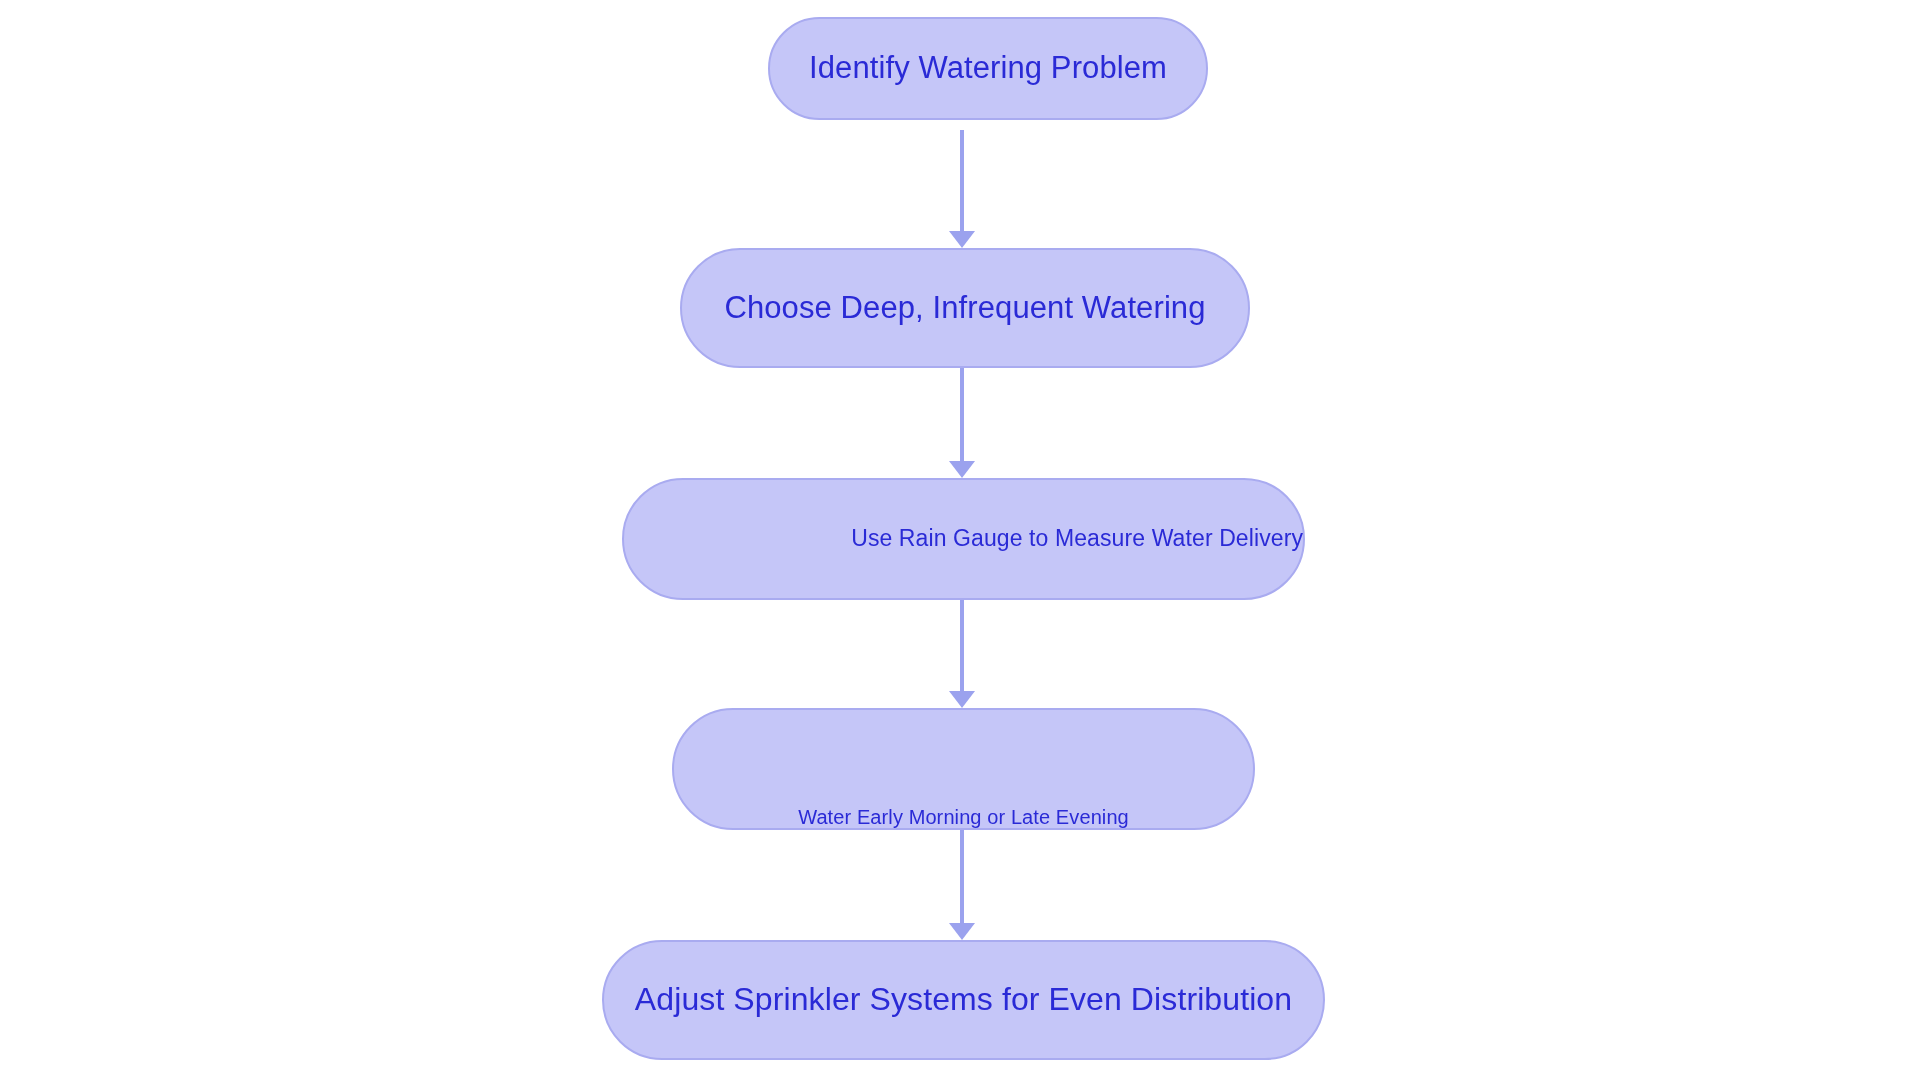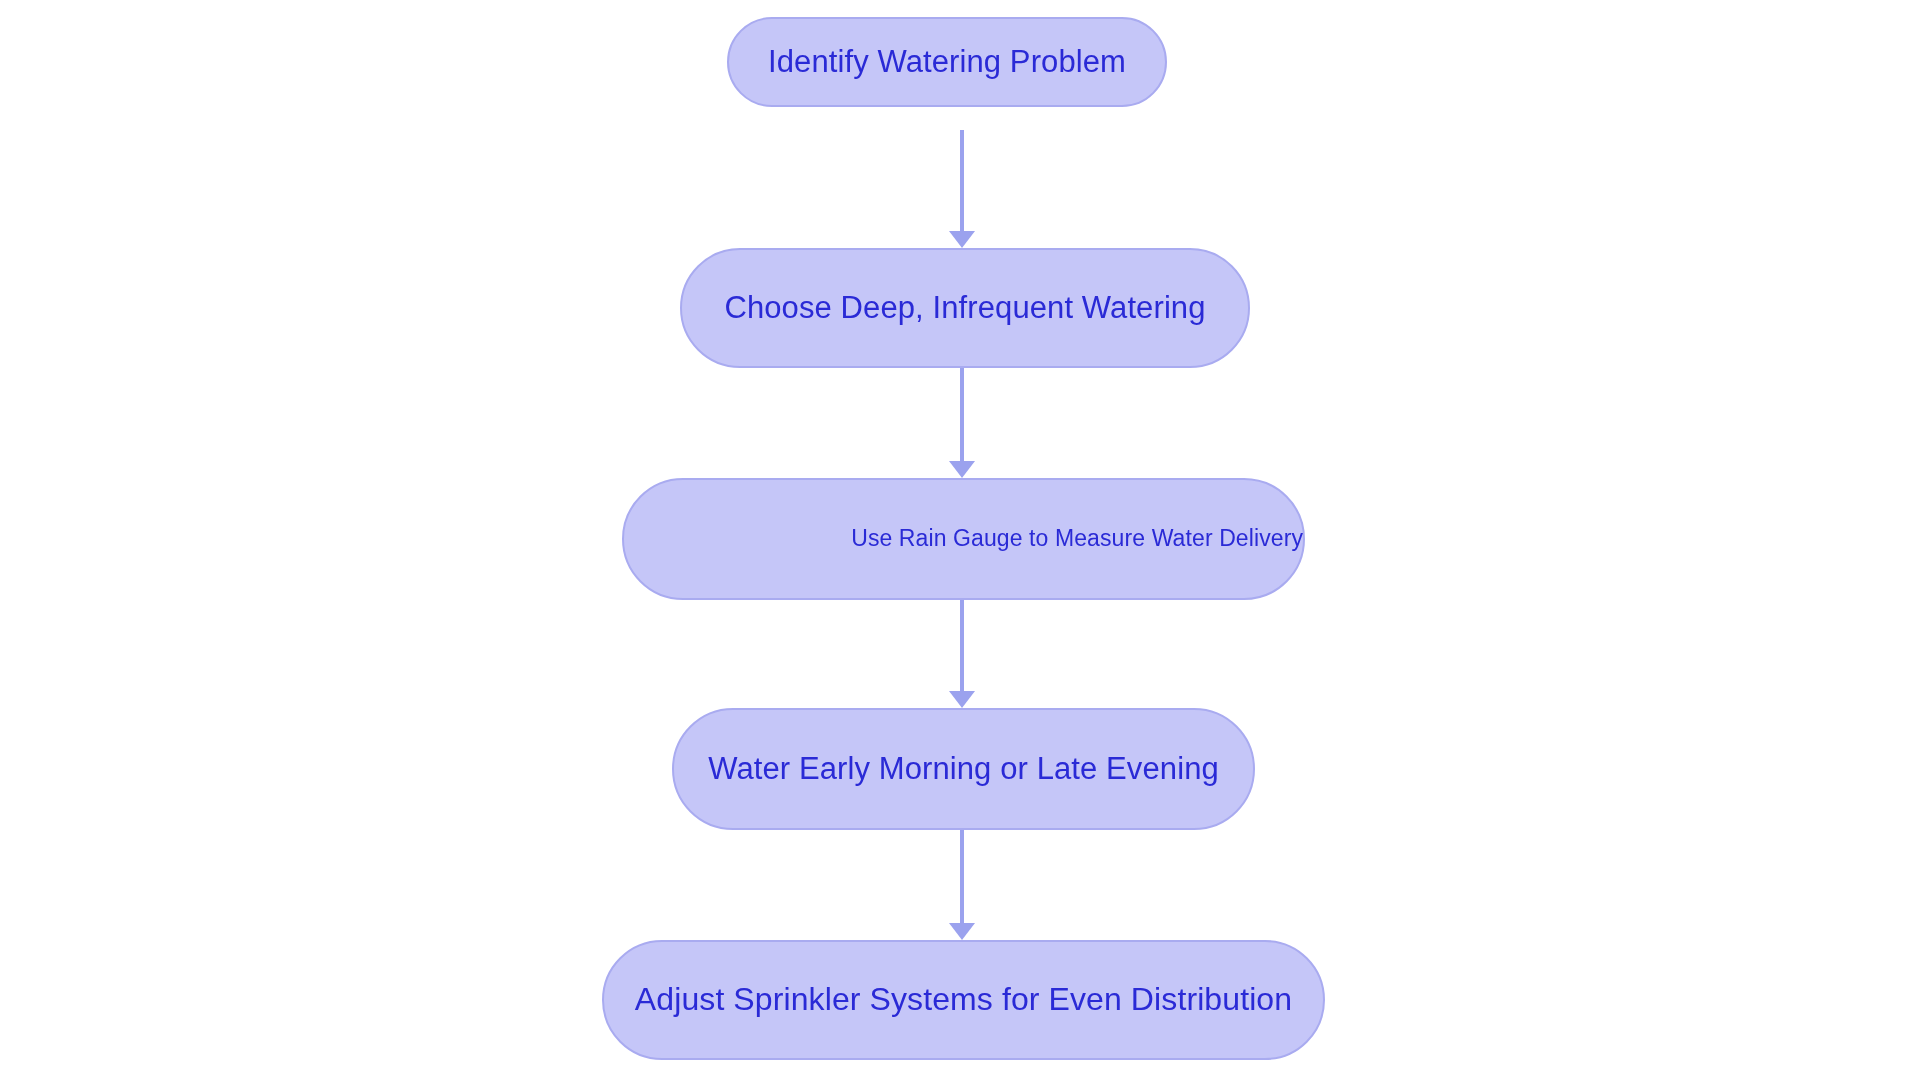--- a/index.html
+++ b/index.html
@@ -38,24 +38,24 @@
     white-space: nowrap;
     user-select: none;
   }
 
   .flow-node .node-label {
     display: block;
     line-height: 1.1;
   }
 
   
-  #node-1 { left: 727px;  top: 17px;   width: 440px; height: 90px; font-size: 31px; }
+  #node-1 { left: 768px;  top: 17px;   width: 440px; height: 103px; font-size: 31px; }
   #node-2 { left: 680px;  top: 248px;  width: 570px; height: 120px; font-size: 31px; }
   #node-3 { left: 622px;  top: 478px;  width: 683px; height: 122px; font-size: 23px; justify-content: flex-end; }
-  #node-4 { left: 672px;  top: 708px;  width: 583px; height: 122px; font-size: 31px; }
+  #node-4 { left: 672px;  top: 708px;  width: 583px; height: 122px; font-size: 20px; align-items: flex-end; }
   #node-5 { left: 602px;  top: 940px;  width: 723px; height: 120px; font-size: 32px; }
 
   
   .connector {
     position: absolute;
     left: 955px;
     width: 14px;
   }
   .connector .conn-line {
     position: absolute;

